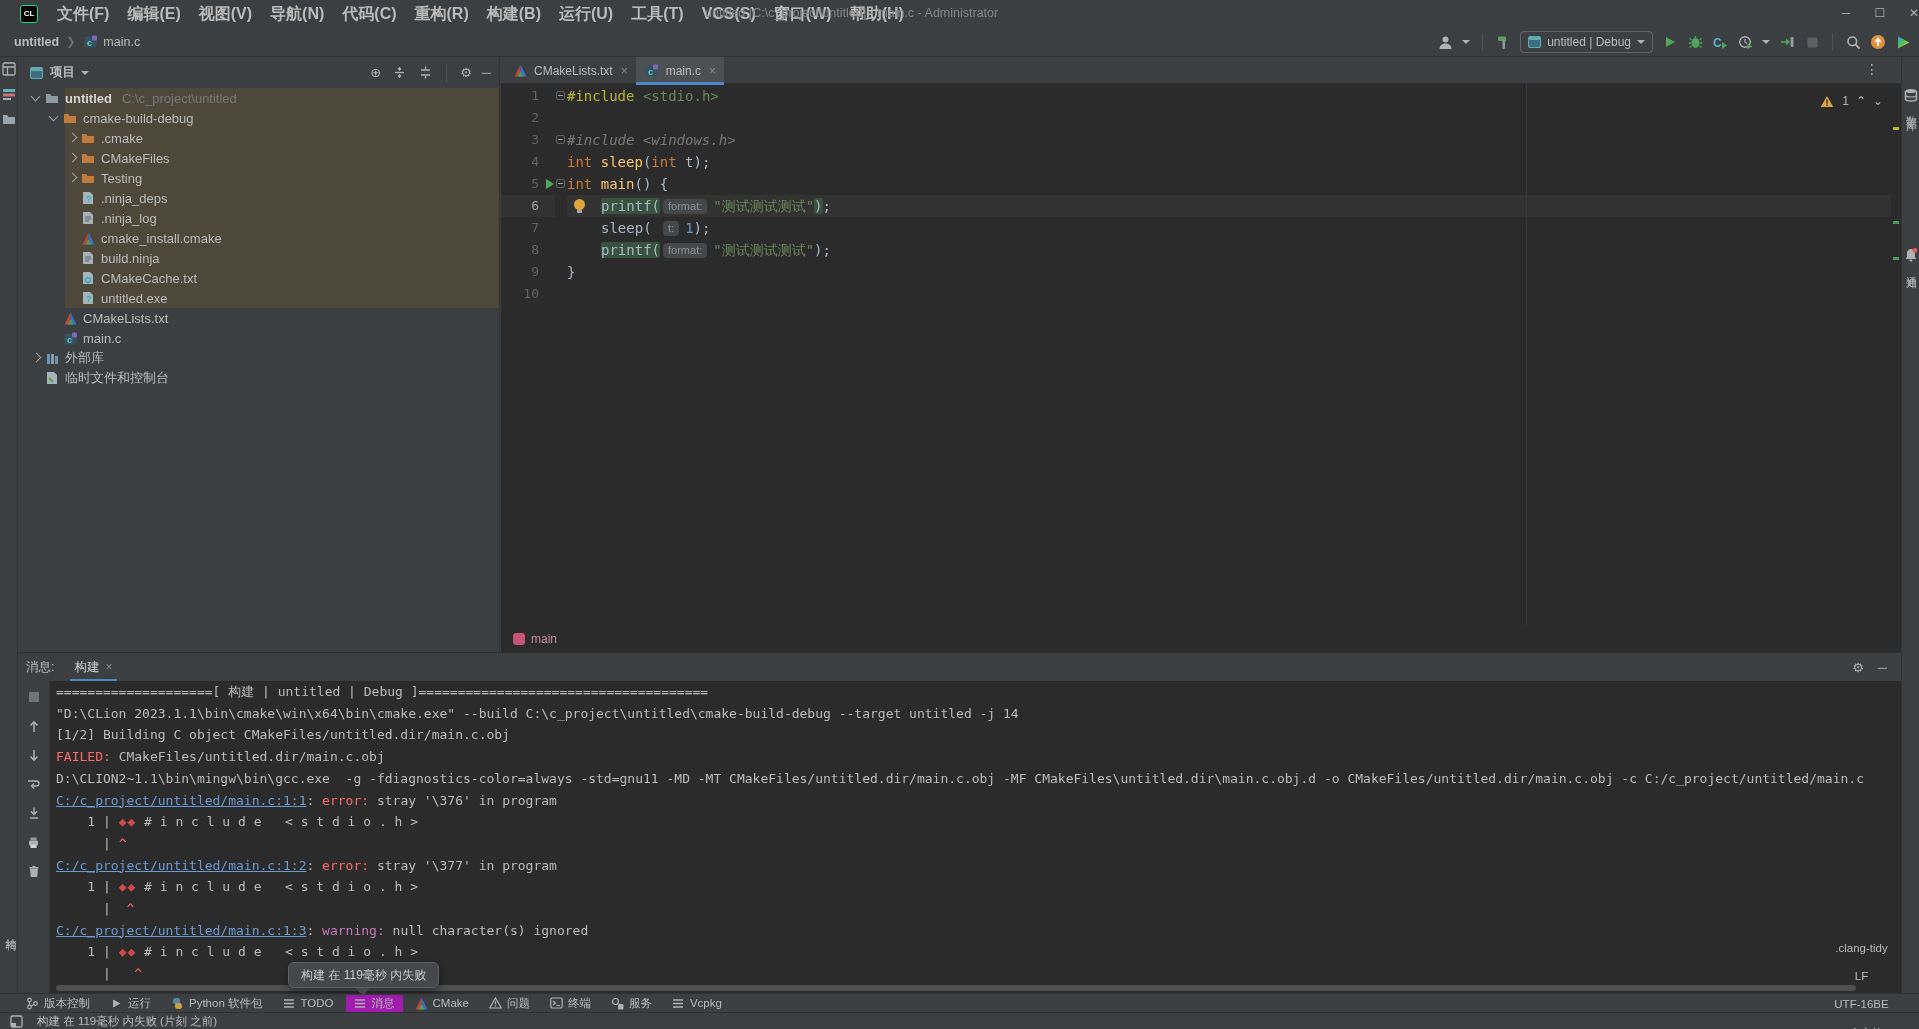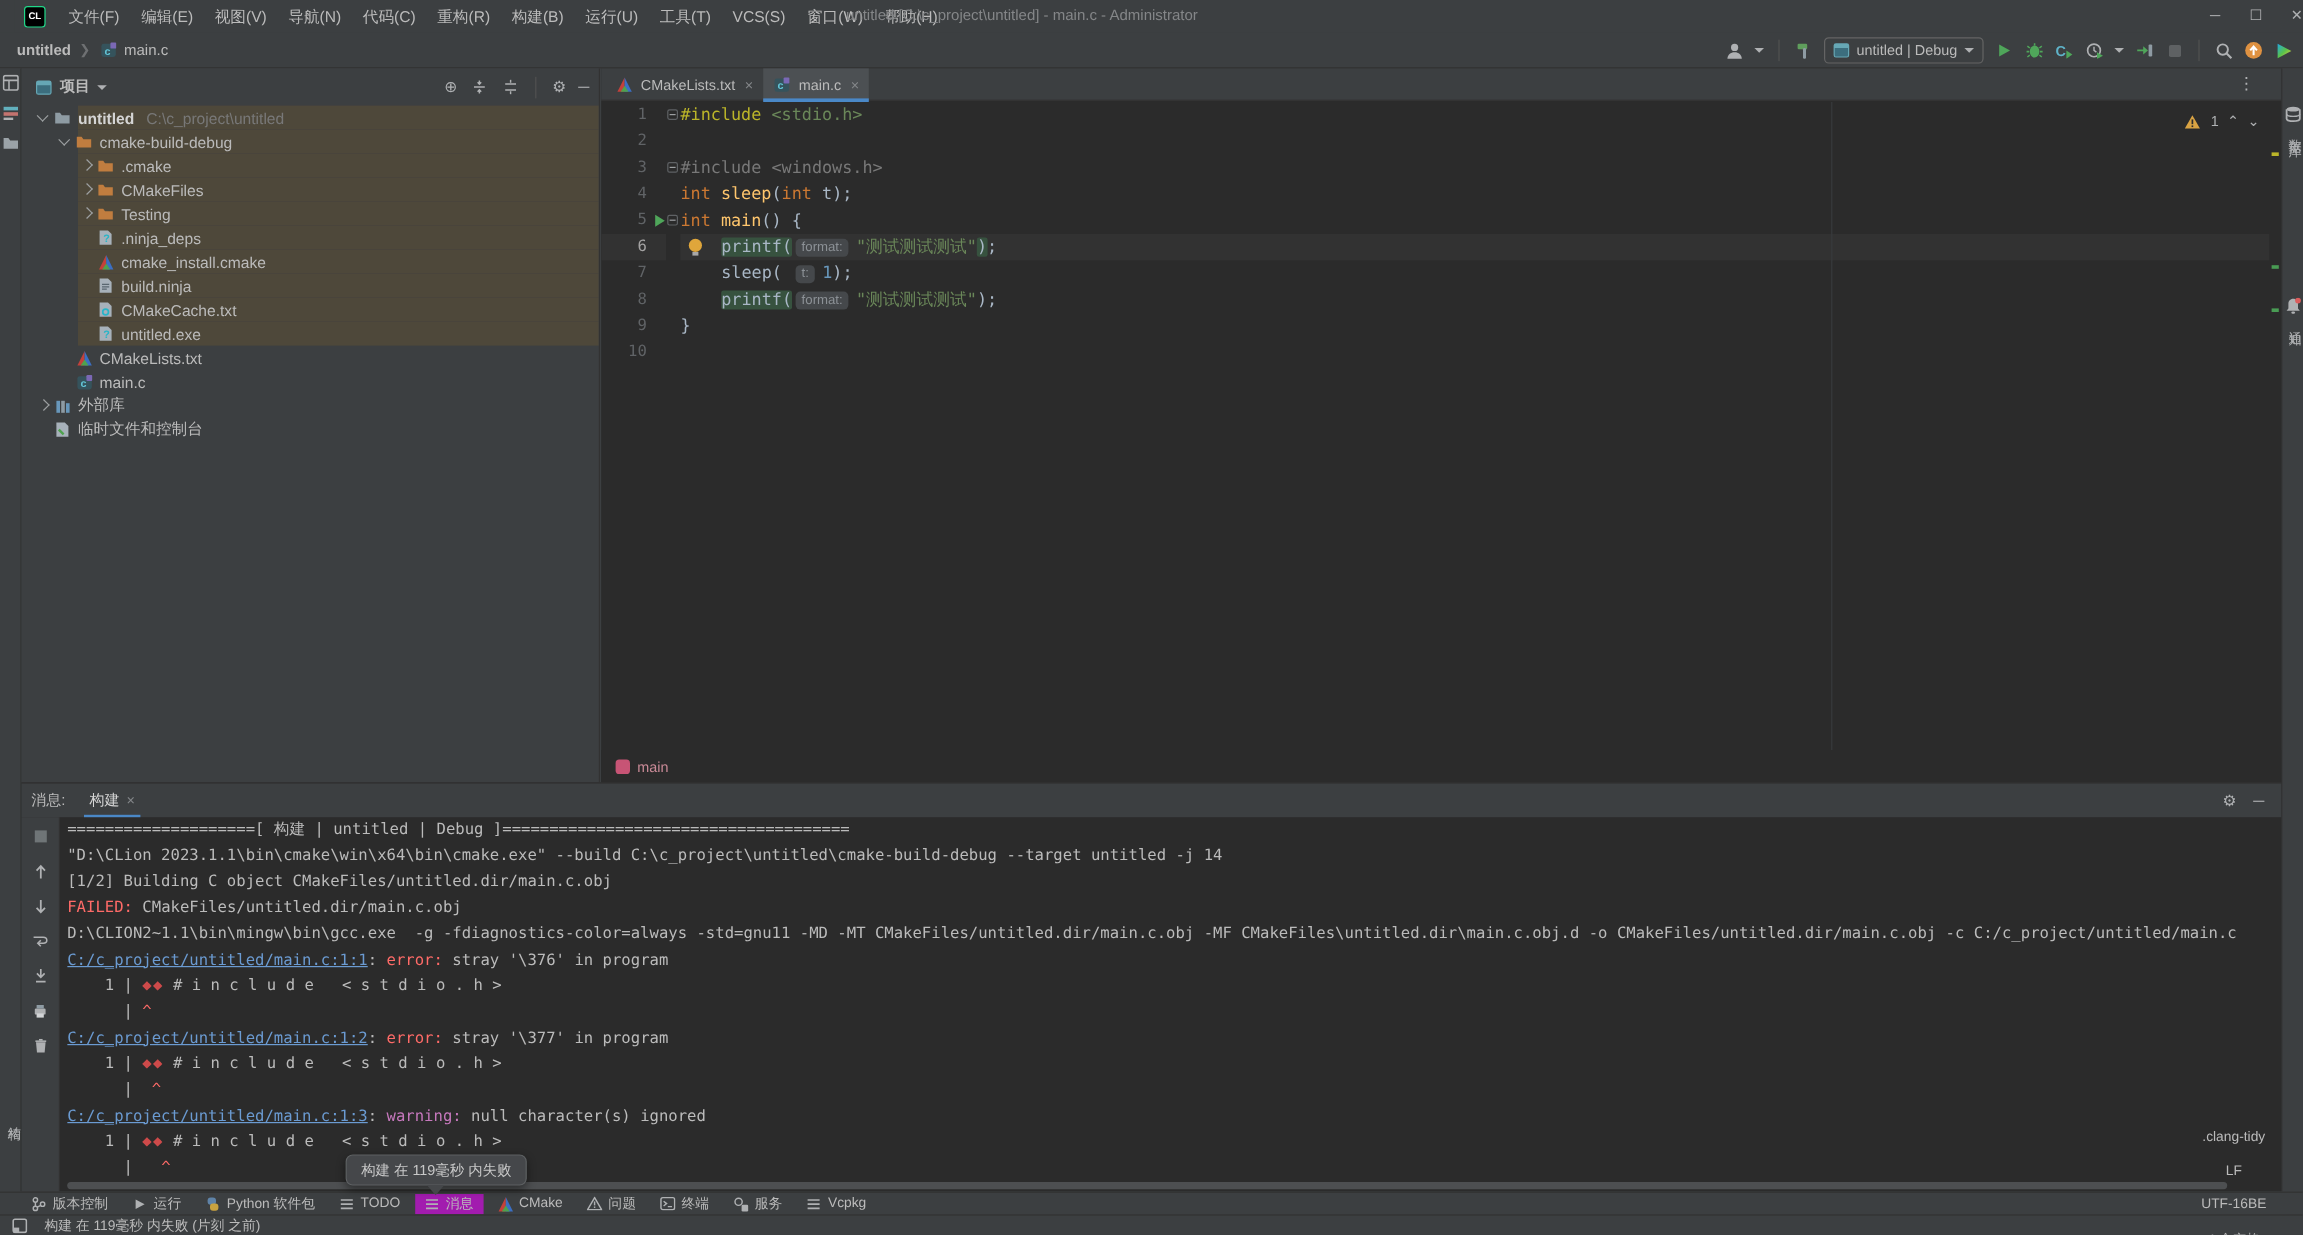--- a/index.html
+++ b/index.html
@@ -6,21 +6,21 @@
   html,body{width:1919px;height:1029px;overflow:hidden;background:#3C3F41;}
   body{font-family:"Liberation Sans","DejaVu Sans",sans-serif;color:#BBBBBB;-webkit-font-smoothing:antialiased;}
   .abs{position:absolute;}
   .app{position:relative;width:1919px;height:1029px;background:#3C3F41;}
 
   
   .menubar{left:12px;top:0;width:1919px;height:27px;background:#3C3F41;display:flex;align-items:center;}
   .logo{width:18px;height:18px;margin:0 10px 0 8px;background:#000;border:1px solid #21D789;border-radius:3px;
         color:#fff;font-size:8px;font-weight:bold;display:flex;align-items:center;justify-content:center;}
   .menus{display:flex;align-items:center;height:100%;}
-  .menu-item{padding:0 9px;font-size:13px;color:#BBBBBB;line-height:27px;cursor:default;}
+  .menu-item{padding:0 9px;font-size:16px;color:#BBBBBB;line-height:27px;cursor:default;font-weight:bold;}
   .win-title{position:absolute;left:693px;top:0;line-height:27px;font-size:12.5px;color:#848688;}
   .winctl{position:absolute;right:0;top:0;display:flex;height:27px;}
   .winctl span{width:34px;text-align:center;line-height:27px;color:#AFB1B3;font-size:12px;}
 
   
   .navbar{left:0;top:27px;width:1919px;height:30px;background:#3C3F41;border-bottom:1px solid #323232;display:flex;align-items:center;}
   .crumbs{display:flex;align-items:center;margin-left:14px;font-size:12.5px;}
   .crumb-sep{color:#6E7072;margin:0 7px;font-size:11px;}
   .toolbar-right{position:absolute;right:8px;top:0;height:30px;display:flex;align-items:center;gap:9px;}
   .tb-sep{width:1px;height:18px;background:#515151;margin:0 3px;}
@@ -74,21 +74,21 @@
   .grow.cur{background:#323232;color:#A4A3A3;}
   .grow .runarrow{position:absolute;right:1px;top:6px;width:0;height:0;border-top:5px solid transparent;border-bottom:5px solid transparent;border-left:8px solid #4FA65A;}
   .foldcol{position:absolute;left:54px;top:0;width:12px;bottom:0;}
   .fbox{position:absolute;left:1px;width:9px;height:9px;border:1px solid #5F6265;border-radius:2px;}
   .fbox::before{content:"";position:absolute;left:1px;right:1px;top:3px;height:1px;background:#9DA0A2;}
   .code{position:absolute;left:66px;top:0;right:10px;bottom:0;font-size:14px;font-family:"DejaVu Sans Mono","Liberation Mono",monospace;white-space:pre;}
   .crow{height:22px;line-height:22px;position:relative;}
   .crow.cur{background:#323232;}
   .crow.ind{padding-left:34px;}
   .s-dir{color:#BBB529;} .s-kw{color:#CC7832;} .s-str{color:#6A8759;} .s-fn{color:#FFC66D;}
-  .s-dim{color:#787878;} .s-pl{color:#A9B7C6;} .s-num{color:#6897BB;}
+  .s-dim{color:#787878;font-style:italic;} .s-pl{color:#A9B7C6;} .s-num{color:#6897BB;}
   .seg.hl{background:#37523F;border-radius:2px;}
   .inlay{display:inline-block;background:#45484B;color:#8C9196;font-size:11px;font-family:"Liberation Sans",sans-serif;
          border-radius:4px;padding:0 5px;margin:0 6px 0 3px;line-height:15px;vertical-align:1px;}
   .bulb{position:absolute;left:6px;top:4px;width:13px;height:13px;}
   .bulb::before{content:"";position:absolute;left:1px;top:0;width:11px;height:11px;border-radius:50%;background:#DFA63B;}
   .bulb::after{content:"";position:absolute;left:4px;bottom:-1px;width:5px;height:3px;background:#A8A8A8;}
   .guide{position:absolute;top:0;bottom:0;width:1px;background:#393B3D;left:1025px;}
   .inspect{position:absolute;right:18px;top:8px;display:flex;align-items:center;gap:7px;font-size:12px;color:#AFB1B3;}
   .estripe{position:absolute;right:0;top:0;width:10px;bottom:0;}
   .emark{position:absolute;left:2px;width:6px;height:3px;}
@@ -388,20 +388,31 @@
               <path d="M1 1h7l3 3v9H1z" fill="#A7B1BA"></path>
               <text x="4" y="11" font-size="9" fill="#28B5C8" font-weight="bold">?</text>
             </svg>
           </span>
           <span class="tlabel">.ninja_deps</span>
         </div>
         <div class="trow hl">
           <span style="width:48px"></span>
           <span style="width:10px"></span>
           <span class="ic" style="margin-left:4px">
+            <svg width="12" height="14" viewBox="0 0 12 14">
+              <path d="M1 1h7l3 3v9H1z" fill="#A7B1BA"></path>
+              <path d="M3 6h6M3 8h6M3 10h4" stroke="#5A6770" stroke-width="1"></path>
+            </svg>
+          </span>
+          <span class="tlabel">.ninja_log</span>
+        </div>
+        <div class="trow hl">
+          <span style="width:48px"></span>
+          <span style="width:10px"></span>
+          <span class="ic" style="margin-left:4px">
             <svg width="13" height="13" viewBox="0 0 13 13">
               <path d="M6.5 0.5 0.5 12.5 6.5 12.5z" fill="#C3413B"></path>
               <path d="M6.5 0.5 12.5 12.5 6.5 12.5z" fill="#3B6FC3"></path>
               <path d="M3.2 12.5h6.6L6.5 7.5z" fill="#4EA24E"></path>
             </svg>
           </span>
           <span class="tlabel">cmake_install.cmake</span>
         </div>
         <div class="trow hl">
           <span style="width:48px"></span>

